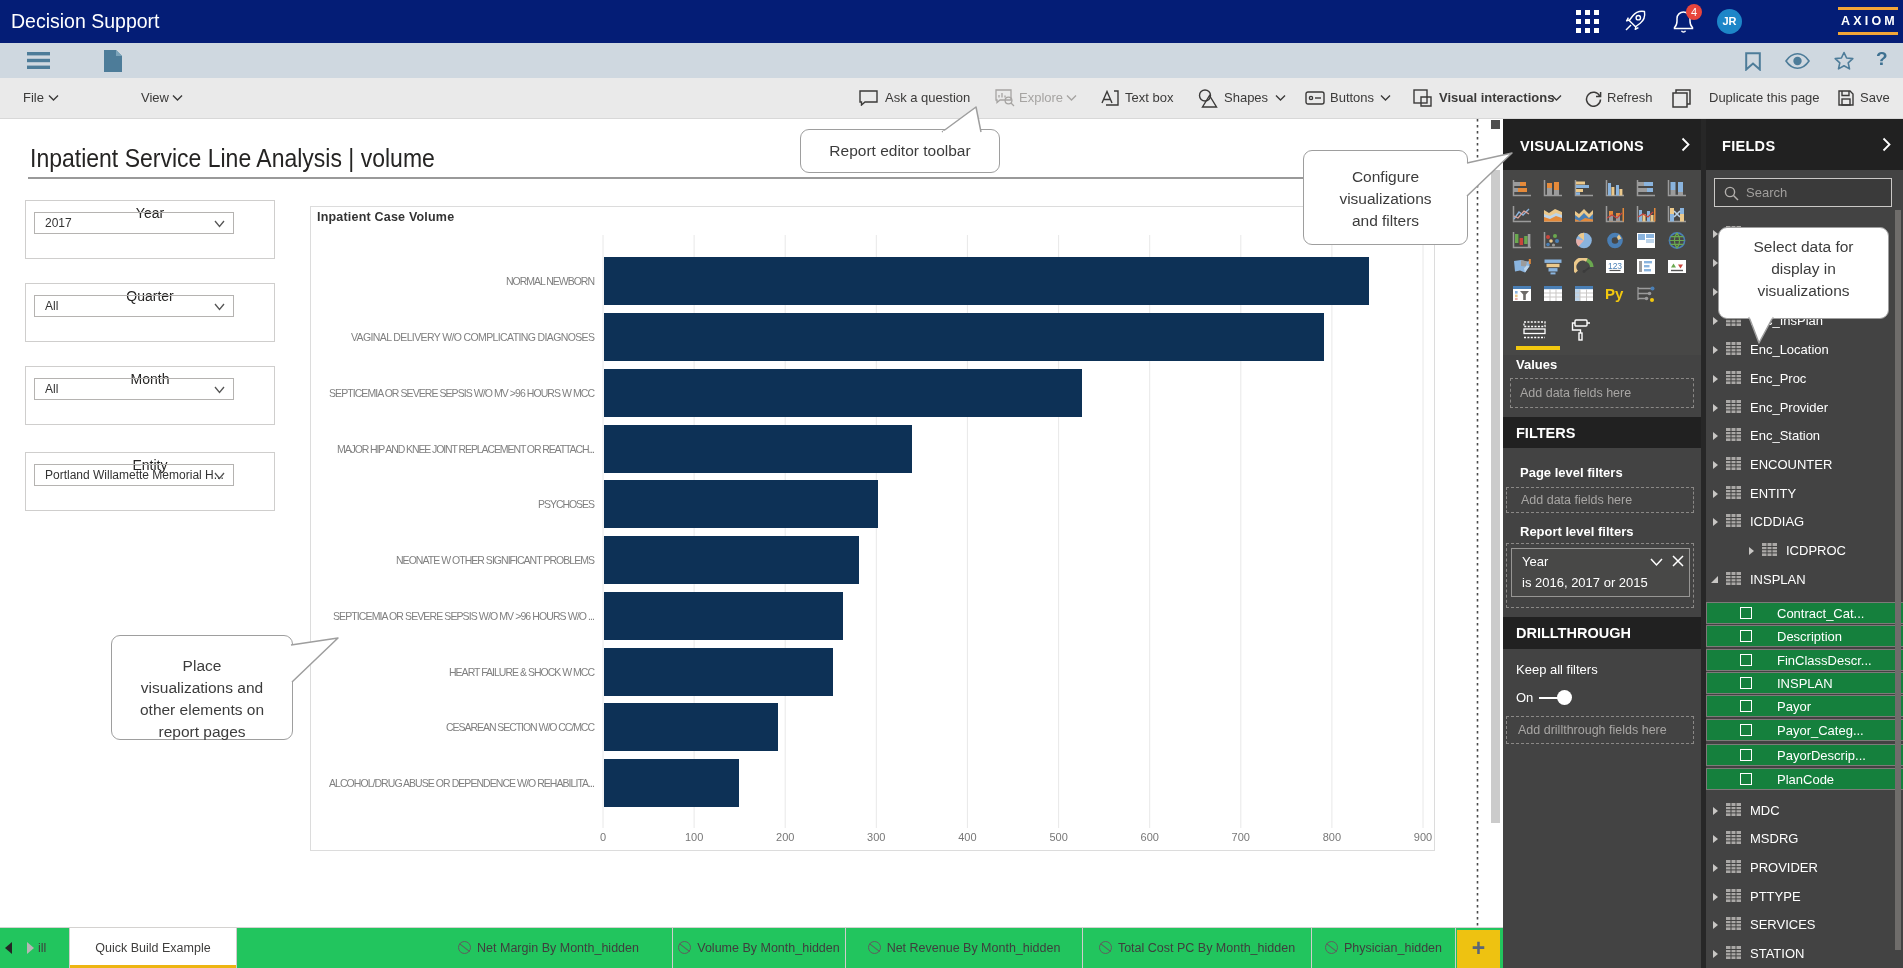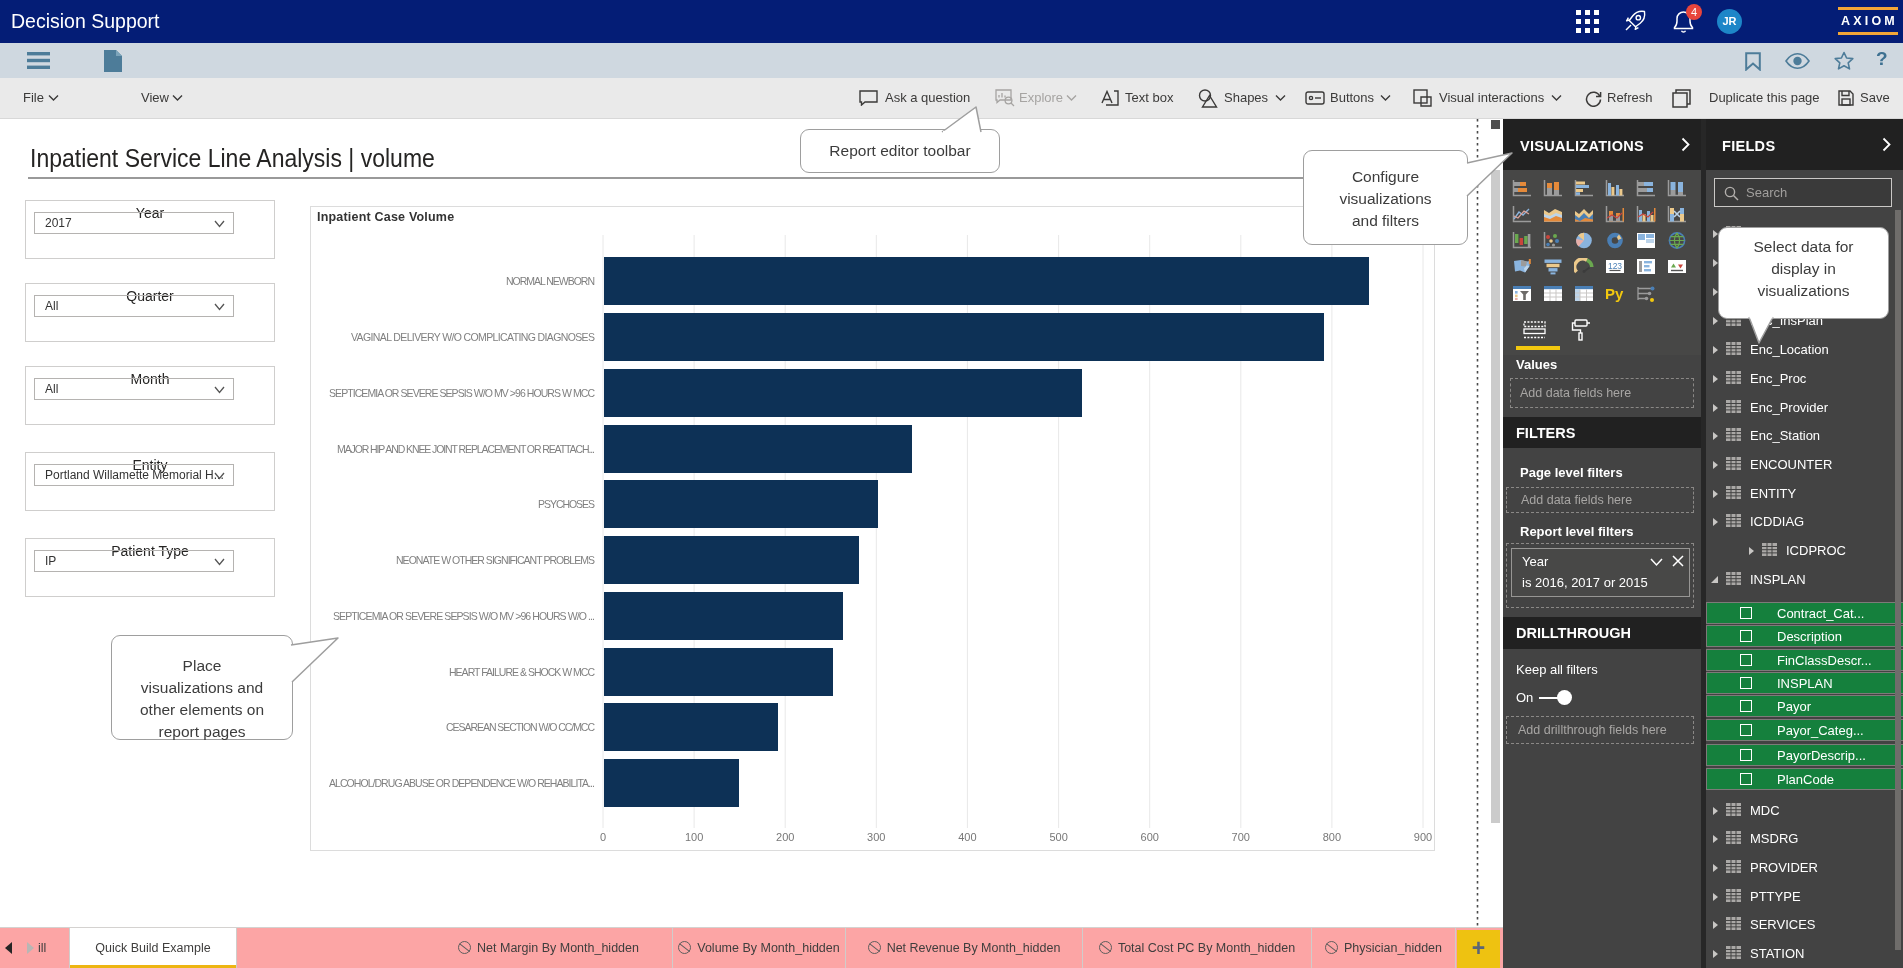--- a/index.html
+++ b/index.html
@@ -3,21 +3,21 @@
 <meta charset="utf-8">
 <style>
   * { margin:0; padding:0; box-sizing:border-box; }
   html,body { width:1903px; height:968px; overflow:hidden; font-family:"Liberation Sans", sans-serif; background:#fff; }
   .abs { position:absolute; }
   #topbar { position:absolute; left:0; top:0; width:1903px; height:43px; background:#041d76; }
   #toolbar2 { position:absolute; left:0; top:43px; width:1903px; height:35px; background:#cfd8e0; }
   #menubar { position:absolute; left:0; top:78px; width:1903px; height:41px; background:#eaeaea; border-bottom:1px solid #d8d8d8; }
   .mitem { position:absolute; top:0; height:40px; line-height:40px; font-size:13px; color:#3b3a39; white-space:nowrap; }
   #canvas { position:absolute; left:0; top:119px; width:1503px; height:808px; background:#ffffff; overflow:hidden; }
-  #tabbar { position:absolute; left:0; top:927px; width:1503px; height:41px; background:#fca5a5; border-top:1px solid #d4d2d0; }
+  #tabbar { position:absolute; left:0; top:927px; width:1503px; height:41px; background:#22c55e; border-top:1px solid #d4d2d0; }
   .tab { position:absolute; top:0; height:40px; border-right:1px solid #cfcdcb; color:#3f3e3d; font-size:12.5px; line-height:40px; text-align:center; white-space:nowrap; overflow:hidden; }
   .hicon { display:inline-block; width:13px; height:13px; margin-right:6px; vertical-align:-2px; border:1.4px solid #5f5e5d; border-radius:50%; position:relative; }
   .hicon::after { content:""; position:absolute; left:-1px; top:4.5px; width:13px; height:1.4px; background:#5f5e5d; transform:rotate(38deg); }
   #vizpanel { position:absolute; left:1503px; top:119px; width:200px; height:849px; background:#434343; }
   #fieldspanel { position:absolute; left:1706px; top:119px; width:197px; height:849px; background:#434343; }
   #paneldiv { position:absolute; left:1701px; top:119px; width:5px; height:849px; background:#272727; }
   .pband { position:absolute; left:0; width:100%; height:51px; background:#212121; color:#fff; font-weight:bold; }
   .dashbox { position:absolute; border:1px dashed #8a8886; color:#a8a6a4; font-size:12.5px; }
   .prow { position:absolute; left:0; width:100%; color:#fff; font-size:13px; }
   .trow { position:absolute; left:0; width:100%; height:29px; color:#fff; font-size:13px; }
@@ -162,21 +162,21 @@
   <svg class="abs" style="left:1380px;top:16px;" width="11" height="8" viewBox="0 0 11 8">
       <path d="M1 1.5 L5.5 6 L10 1.5" fill="none" stroke="#3b3a39" stroke-width="1.4"></path>
     </svg>
 
   <svg class="abs" style="left:1413px;top:11px;" width="19" height="18" viewBox="0 0 19 18">
     <g fill="none" stroke="#3b3a39" stroke-width="1.4">
       <rect x="1" y="1" width="13" height="13"></rect>
       <path d="M8 8 L8 17 L18 17 L18 8 Z"></path>
     </g>
   </svg>
-  <div class="mitem" style="left:1439px;">Visual interactions</div>
+  <div class="mitem" style="left:1439px;font-weight:bold;">Visual interactions</div>
   <svg class="abs" style="left:1551px;top:16px;" width="11" height="8" viewBox="0 0 11 8">
       <path d="M1 1.5 L5.5 6 L10 1.5" fill="none" stroke="#3b3a39" stroke-width="1.4"></path>
     </svg>
 
   <svg class="abs" style="left:1585px;top:12px;" width="17" height="17" viewBox="0 0 17 17">
     <path d="M14.8 6.2 A7 7 0 1 0 15.5 9.5" fill="none" stroke="#3b3a39" stroke-width="1.5"></path>
     <path d="M15.6 2 L15.6 6.6 L11 6.6" fill="none" stroke="#3b3a39" stroke-width="1.5"></path>
   </svg>
   <div class="mitem" style="left:1607px;">Refresh</div>
 
@@ -215,26 +215,20 @@
     </div>
   <div class="slicer" style="top:247px;">
       <div class="shead">Month</div>
       <div class="sdd"><span>All</span><svg width="11" height="8" viewBox="0 0 11 8">
           <path d="M1 1 L5.5 6.5 L10 1" fill="none" stroke="#555" stroke-width="1.3"></path>
         </svg></div>
     </div>
   <div class="slicer" style="top:333px;">
       <div class="shead">Entity</div>
       <div class="sdd"><span>Portland Willamette Memorial H...</span><svg width="11" height="8" viewBox="0 0 11 8">
-          <path d="M1 1 L5.5 6.5 L10 1" fill="none" stroke="#555" stroke-width="1.3"></path>
-        </svg></div>
-    </div>
-  <div class="slicer" style="top:419px;">
-      <div class="shead">Patient Type</div>
-      <div class="sdd"><span>IP</span><svg width="11" height="8" viewBox="0 0 11 8">
           <path d="M1 1 L5.5 6.5 L10 1" fill="none" stroke="#555" stroke-width="1.3"></path>
         </svg></div>
     </div>
 
   <div class="abs" style="left:310px;top:87px;width:1125px;height:645px;border:1px solid #dcdcdc;background:#fff;">
     <div class="abs" style="left:6px;top:3px;font-size:12.5px;font-weight:bold;color:#333;letter-spacing:0.2px;">Inpatient Case Volume</div>
     <svg width="1123" height="643" viewBox="0 0 1123 643">
       <g stroke="#e8e8e8" stroke-width="1">
         <line x1="292" y1="28" x2="292" y2="621"></line>
         <line x1="383.1" y1="28" x2="383.1" y2="621"></line>

